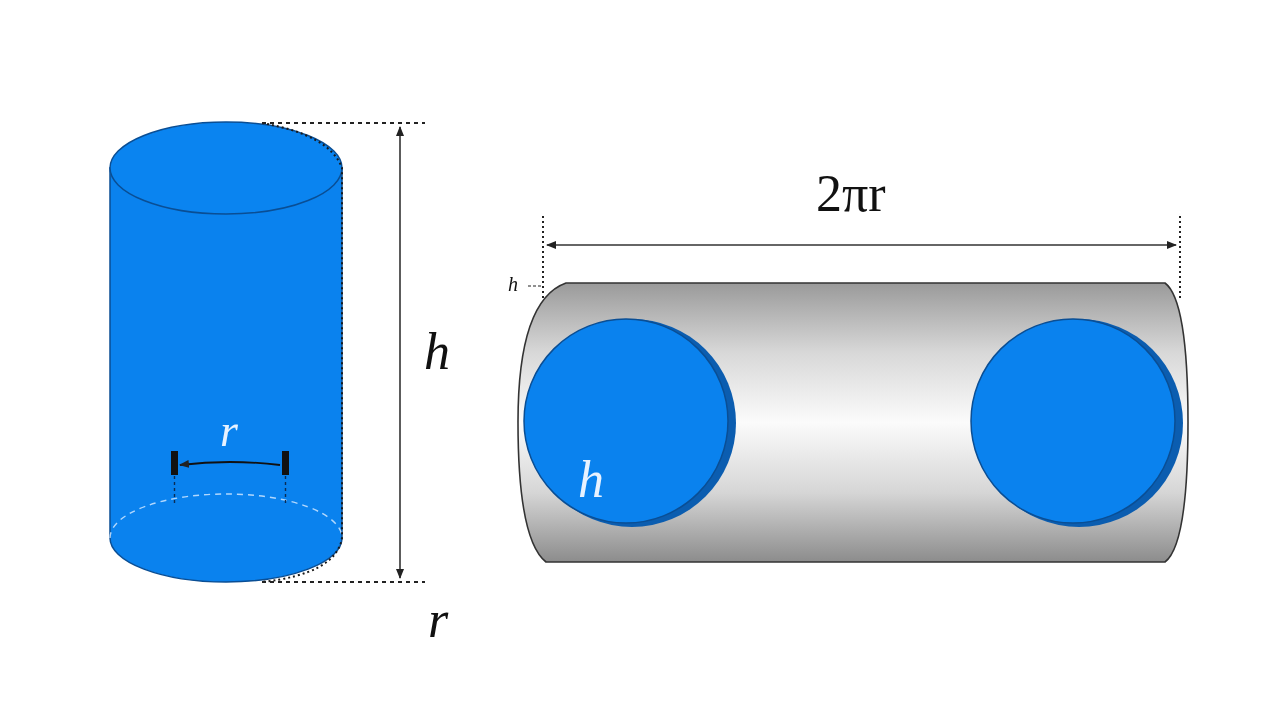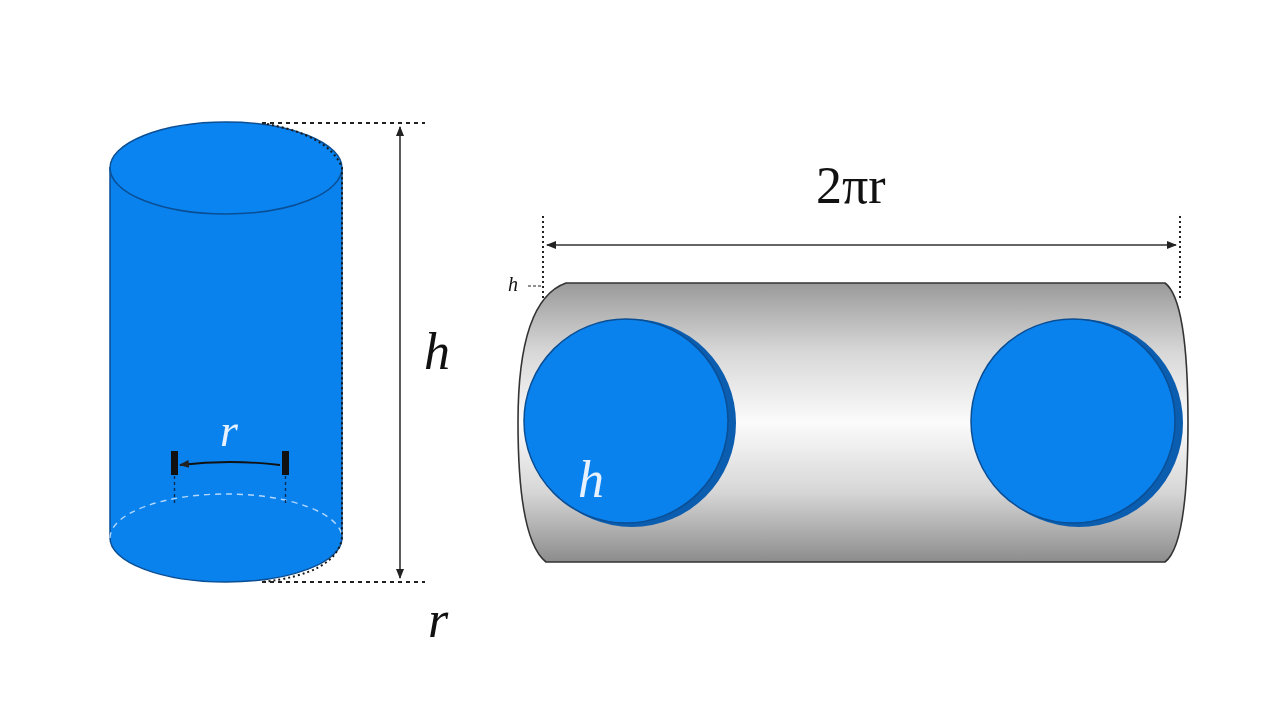--- a/index.html
+++ b/index.html
@@ -79,18 +79,18 @@
     </g>
   </svg>
 
   
   <span class="lbl lbl-light" style="left:220px; top:408px; font-size:46px;">r</span>
 
   <span class="lbl lbl-dark" style="left:424px; top:326px; font-size:52px;">h</span>
 
   <span class="lbl lbl-dark" style="left:428px; top:594px; font-size:52px;">r</span>
 
-  <span class="lbl lbl-dark" style="left:816px; top:160px; font-size:52px; font-style:normal;">2πr</span>
+  <span class="lbl lbl-dark" style="left:816px; top:168px; font-size:52px; font-style:normal;">2πr</span>
 
   <span class="lbl lbl-light" style="left:578px; top:454px; font-size:52px;">h</span>
 
   <span class="lbl lbl-dark" style="left:508px; top:274px; font-size:20px;">h</span>
 </div>
 
 </body></html>

